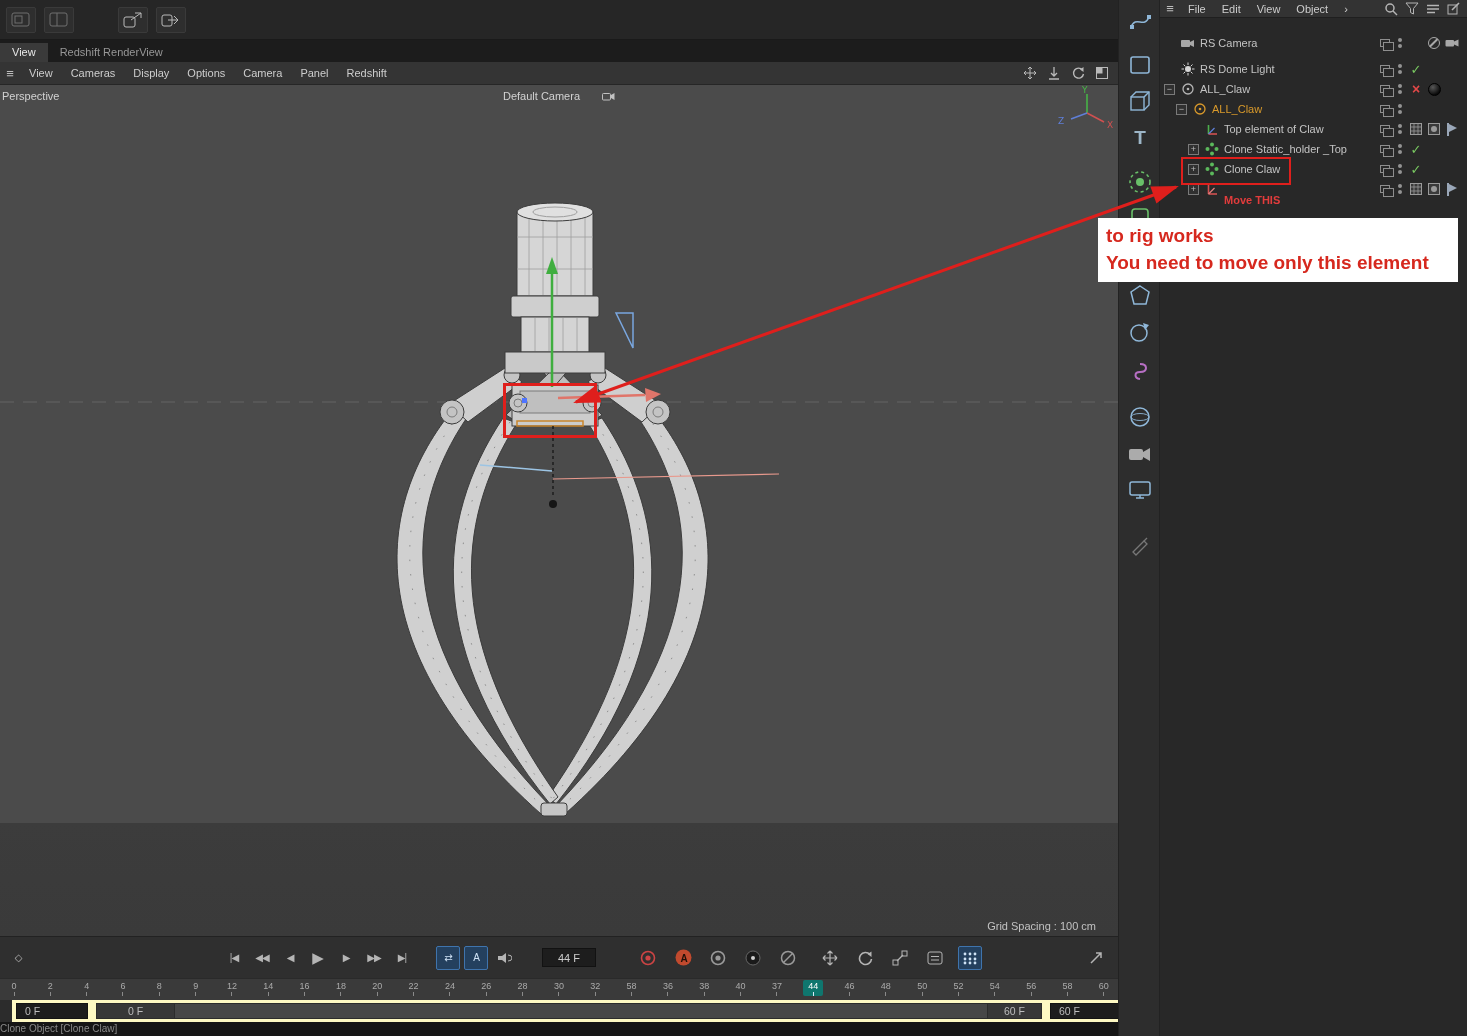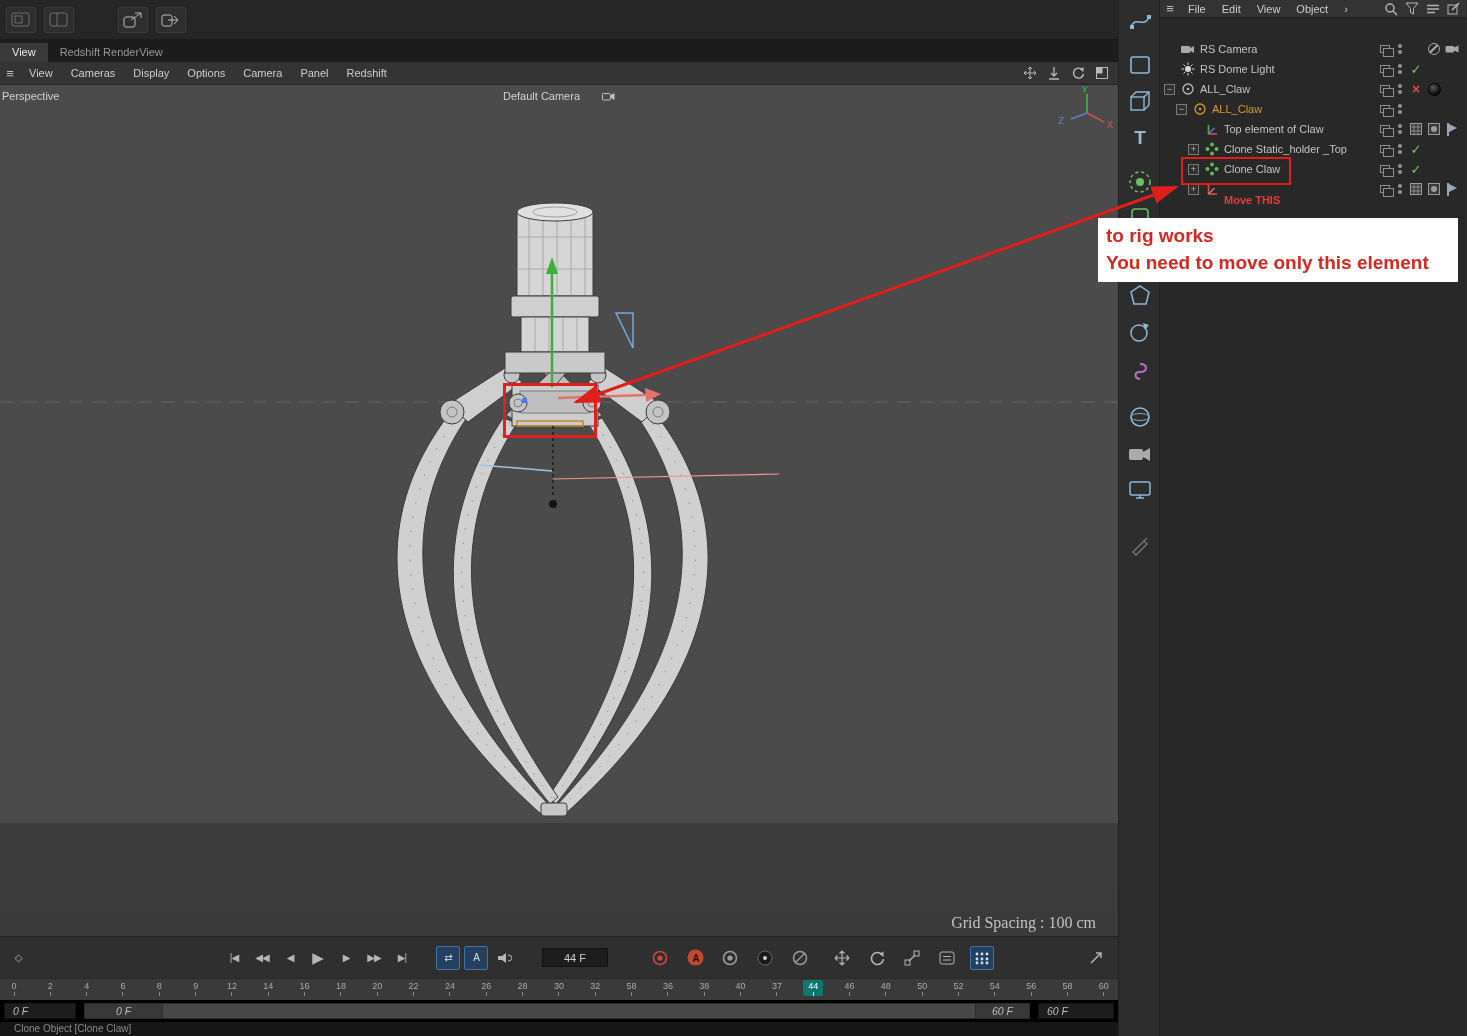--- a/index.html
+++ b/index.html
@@ -16,44 +16,44 @@
   #menu-bar{position:absolute;left:0;top:62px;width:100%;height:23px;background:#343434;display:flex;align-items:center;font-size:11px;border-bottom:1px solid #262626;}
   .hamburger{width:20px;text-align:center;color:#bdbdbd;font-size:13px;}
   .menu-item{padding:0 9px;color:#cdcdcd;}
   #vp-nav-icons{margin-left:auto;display:flex;gap:7px;padding-right:8px;}
   .vp-nav{width:17px;height:16px;display:flex;align-items:center;justify-content:center;}
   
   #viewport{position:absolute;left:0;top:85px;width:1118px;height:851px;
     background:linear-gradient(to bottom,#4b4b4b 0,#4b4b4b 738px,#3c3c3c 738px,#3a3a3a 100%);overflow:hidden;}
   #vp-perspective{position:absolute;left:2px;top:5px;font-size:11px;color:#d2d2d2;z-index:3;}
   #vp-camera{position:absolute;left:50%;top:5px;transform:translateX(-50%);font-size:11px;color:#d2d2d2;display:flex;align-items:center;gap:22px;z-index:3;}
-  #grid-label{position:absolute;right:22px;bottom:4px;font-size:16px;color:#c2c2c2;z-index:3;font-family:Liberation Serif, serif;}
+  #grid-label{position:absolute;right:22px;bottom:4px;font-size:11px;color:#c2c2c2;z-index:3;}
   #model{position:absolute;left:0;top:0;}
   #model text{font-family:"DejaVu Sans",sans-serif;}
   
   #tl-controls{position:absolute;left:0;top:936px;width:1118px;height:42px;background:#2f2f2f;border-top:1px solid #222;display:flex;align-items:center;}
   .grp{display:flex;align-items:center;gap:4px;}
   .tlb{background:transparent;border:1px solid transparent;color:#b5b5b5;font-size:10px;height:24px;min-width:24px;display:flex;align-items:center;justify-content:center;padding:0 2px;font-family:inherit;letter-spacing:-1px;}
   .tlb.play{font-size:15px;letter-spacing:0;}
   .tlb.active-blue{background:#24405e;border:1px solid #3f74ad;border-radius:2px;color:#cfe2f5;}
-  .frame-field{width:66px;height:19px;background:#1d1d1d;border:1px solid #121212;color:#cfcfcf;font-size:11px;display:flex;align-items:center;justify-content:center;}
+  .frame-field{width:54px;height:19px;background:#1d1d1d;border:1px solid #121212;color:#cfcfcf;font-size:11px;display:flex;align-items:center;justify-content:center;}
   #tl-ruler{position:absolute;left:0;top:978px;width:1118px;height:22px;background:#3a3a3a;border-top:1px solid #2a2a2a;display:flex;justify-content:space-between;align-items:flex-start;padding:1px 4px 0 4px;}
   .tick{width:20px;display:flex;flex-direction:column;align-items:center;font-size:9px;color:#ababab;border-radius:2px;padding-top:1px;}
   .tick i{width:1px;height:4px;background:#8a8a8a;margin-top:1px;}
   .tick.cur{background:#0f766e;color:#fff;}
   .tick.cur i{background:#dbe9f7;}
-  #tl-range{position:absolute;left:0;top:1000px;width:1118px;height:22px;background:#000000;display:flex;align-items:center;gap:8px;padding:0 4px;font-style:italic;}
+  #tl-range{position:absolute;left:12px;top:1000px;width:1118px;height:22px;background:#fef9c3;display:flex;align-items:center;gap:8px;padding:0 4px;}
   .rfield{width:72px;height:16px;background:#1d1d1d;border:1px solid #131313;color:#bdbdbd;font-size:10.5px;display:flex;align-items:center;padding-left:8px;}
   .rfield.end{width:76px;}
   .rtrack{flex:1;height:16px;background:#474747;border:1px solid #2c2c2c;display:flex;}
   .rhandle{background:#383838;color:#bdbdbd;font-size:10.5px;display:flex;align-items:center;justify-content:center;}
   .rhandle.l{width:78px;border-right:1px solid #2c2c2c;}
   .rhandle.r{width:54px;border-left:1px solid #2c2c2c;}
   .rmid{flex:1;}
-  #status-bar{position:absolute;left:0;top:1022px;width:1118px;height:14px;background:#161616;font-size:10px;color:#8a8a8a;padding-left:14px;line-height:13px;}
+  #status-bar{position:absolute;left:0;top:1022px;width:1118px;height:14px;background:#161616;font-size:10px;color:#8a8a8a;padding-left:0;line-height:13px;}
   
   #side-toolbar{position:absolute;left:1118px;top:0;width:42px;height:1036px;background:#2d2d2d;border-left:1px solid #222;border-right:1px solid #222;}
   .tool{position:absolute;left:4px;width:34px;height:34px;display:flex;align-items:center;justify-content:center;border-radius:3px;}
   .tool.tglyph{color:#9db6c8;font-size:19px;font-weight:bold;}
   
   #om{position:absolute;left:1160px;top:0;width:307px;height:1036px;background:#282828;}
   #om-menu{height:18px;background:#333;border-bottom:1px solid #1f1f1f;display:flex;align-items:center;font-size:11px;}
   #om-menu .menu-item{padding:0 8px;}
   #om-menu-right{margin-left:auto;display:flex;gap:7px;align-items:center;padding-right:6px;}
   #om-tree{position:relative;width:100%;height:500px;}
@@ -604,21 +604,21 @@
           <svg width="14" height="13">
             <rect x="1" y="3" width="9" height="9" stroke="#b5b5b5" fill="none"></rect>
             <line x1="5" y1="8" x2="12" y2="1" stroke="#b5b5b5" stroke-width="1.6"></line>
           </svg>
         </span>
     </span>
   </div>
 
   <div id="om-tree">
 
-    <div class="om-row" style="top:21px">
+    <div class="om-row" style="top:15px">
       <span class="ind" style="width:4px"></span>
         <span class="exp-space"></span>
       <span class="obj-ico">
           <svg width="15" height="11">
             <rect x="1" y="2" width="9" height="7" rx="1" fill="#a8a8a8"></rect>
             <polygon points="10,4 14,2 14,9 10,7" fill="#a8a8a8"></polygon>
           </svg>
         </span>
       <span class="om-label">RS Camera</span>
       <span class="om-right">

